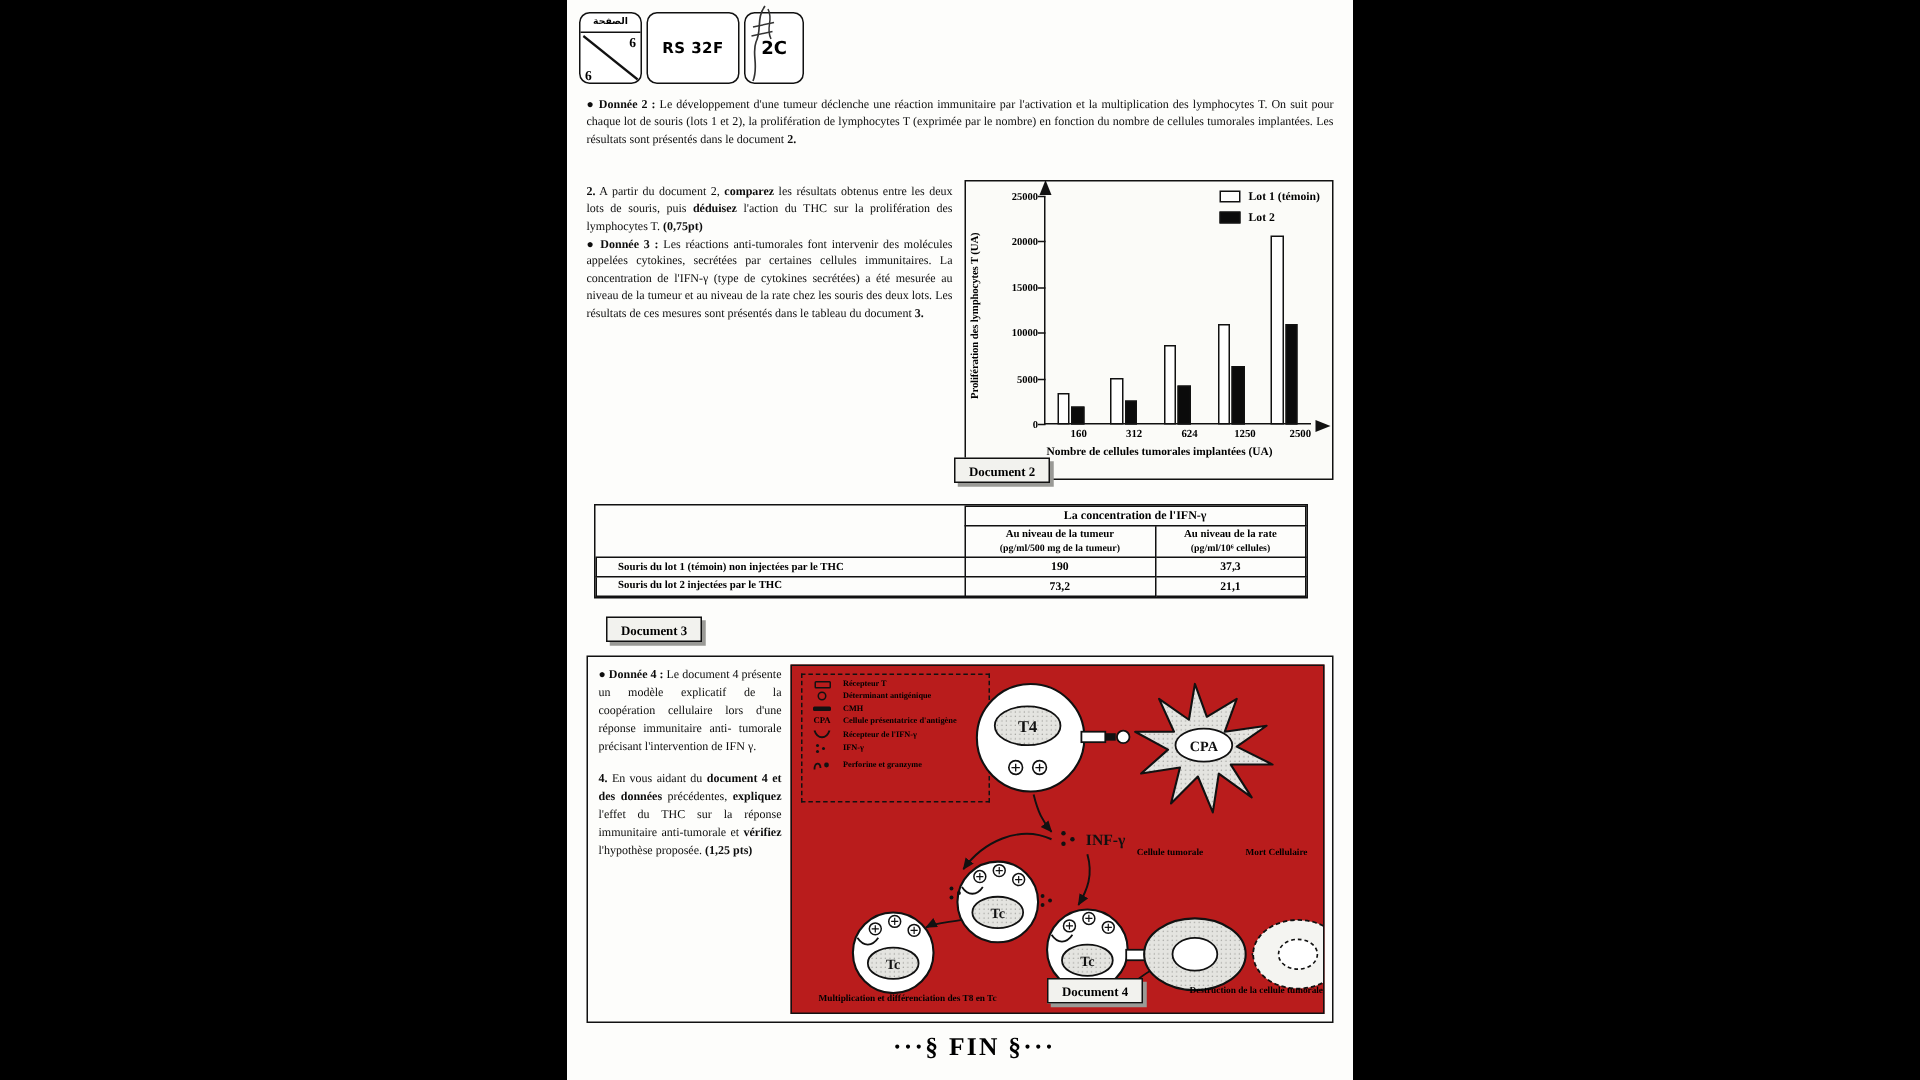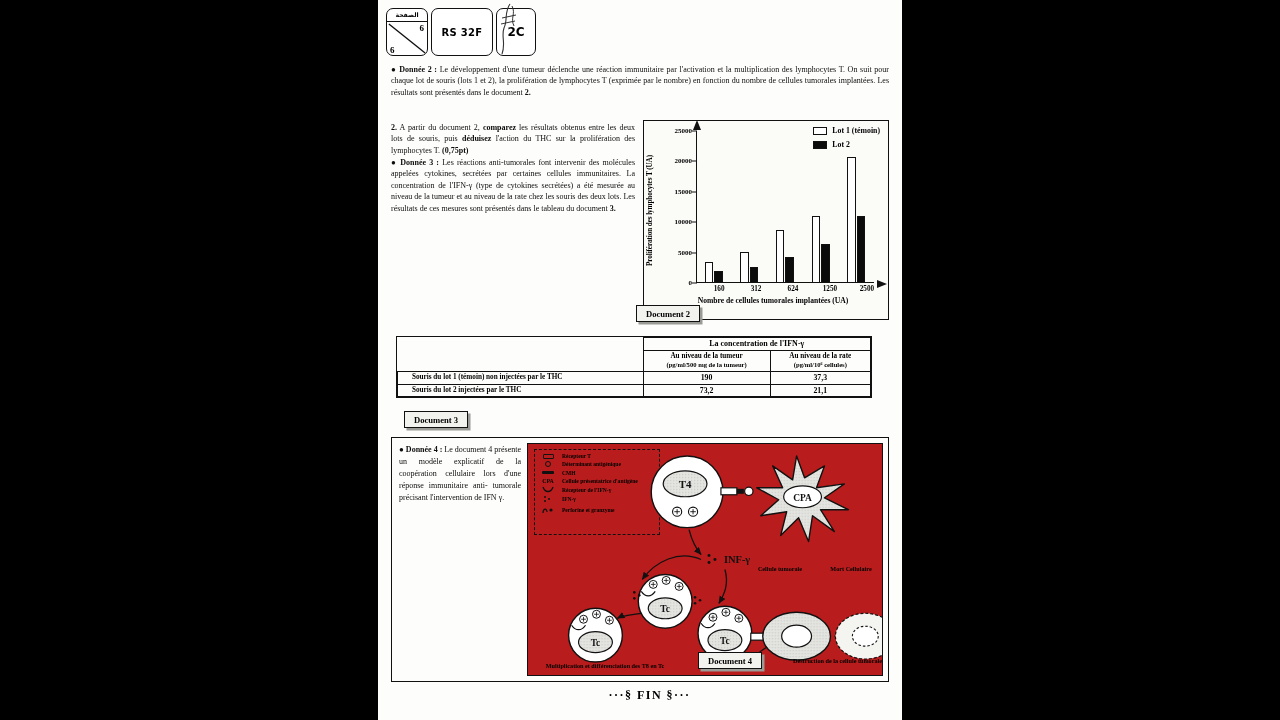--- a/index.html
+++ b/index.html
@@ -213,21 +213,21 @@
 
   #svgdiag { position: absolute; left: 0; top: 0; width: 100%; height: 100%; }
   .dlabel {
     position: absolute; font-size: 6.2px; font-weight: bold; text-align: center;
     line-height: 1.3;
   }
 
   
   #fin {
     position: absolute; left: 0; top: 688px; width: 543px;
-    text-align: center; font-size: 12px; font-weight: bold;
+    text-align: center; font-size: 17px; font-weight: bold;
     letter-spacing: 1.5px;
   }
 </style>
 </head>
 <body>
 
 <div id="page">
 
   <div class="exam-header">
     <div class="hdr-cell hdr-pages">
@@ -356,20 +356,21 @@
         <td class="val">21,1</td>
       </tr>
     </tbody>
       </table>
   </div>
   <div class="doctag" id="tag3">Document 3</div>
 
   <div id="sec4">
     <div id="col4text">
       <div class="para"><b>● <b>Donnée 4</b> :</b> Le document 4 présente un modèle explicatif de la coopération cellulaire lors d'une réponse immunitaire anti- tumorale précisant l'intervention de IFN γ.</div>
+      <div class="para" style="margin-top:9px;"><b>4.</b> En vous aidant du <b>document 4 et des données</b> précédentes, <b>expliquez</b> l'effet du THC sur la réponse immunitaire anti-tumorale et <b>vérifiez</b> l'hypothèse proposée. <b>(1,25 pts)</b></div>
     </div>
 
     <div id="diagbox">
 
       <div id="legendbox">
         <div class="lg-row">
           <div class="lg-key">
               <div class="k-rt"></div>
             </div>
           <div class="lg-txt">Récepteur T</div>

